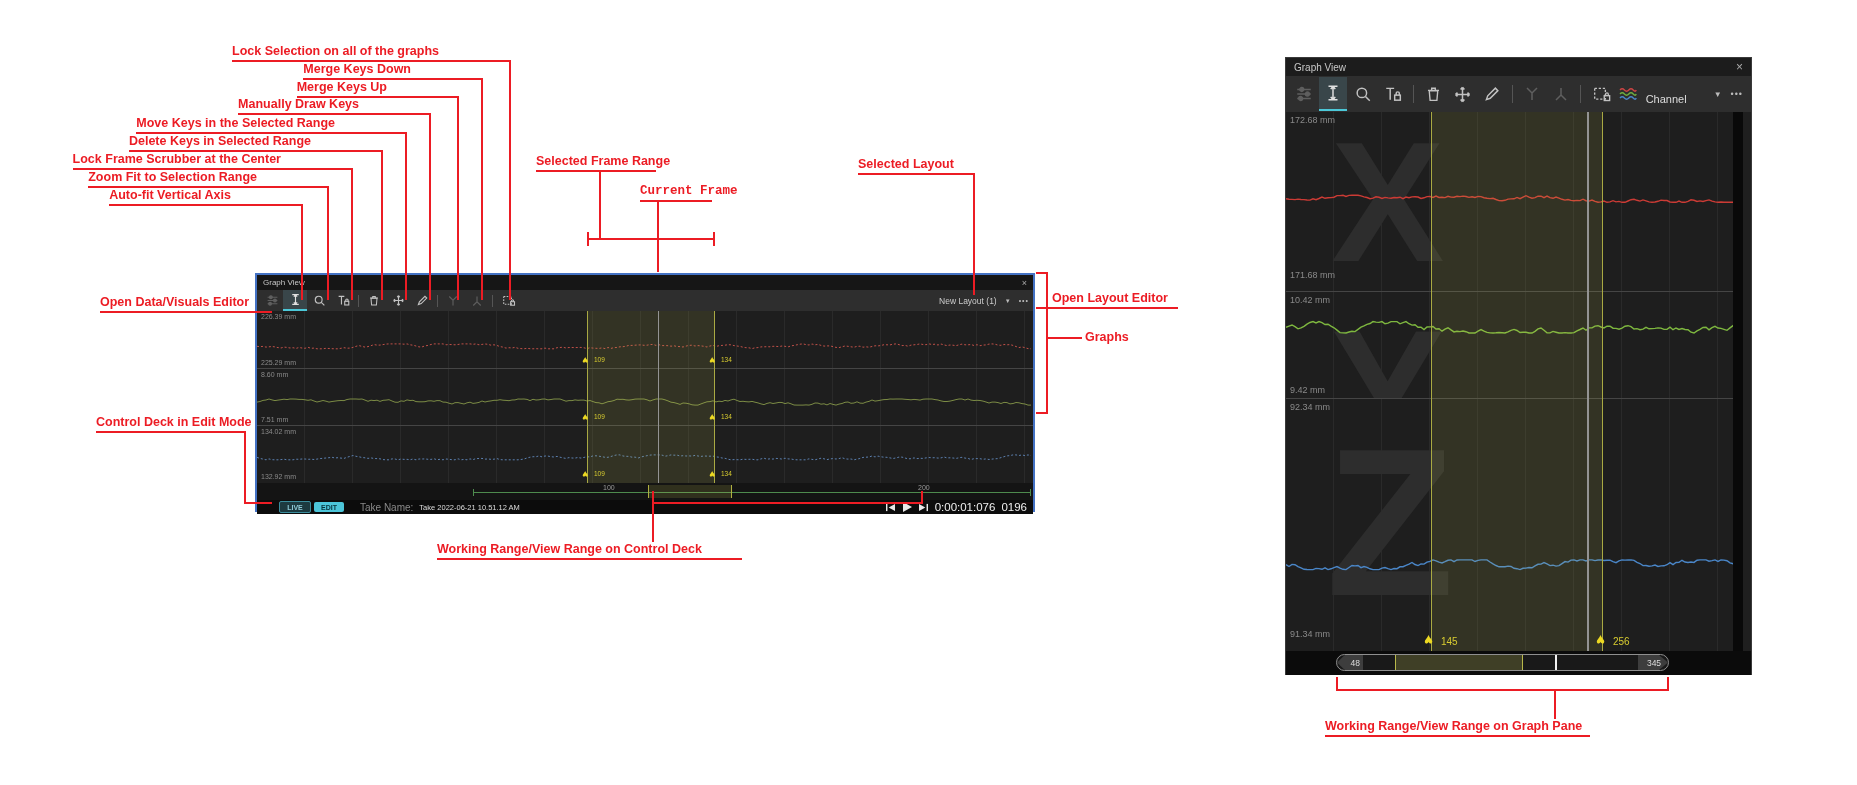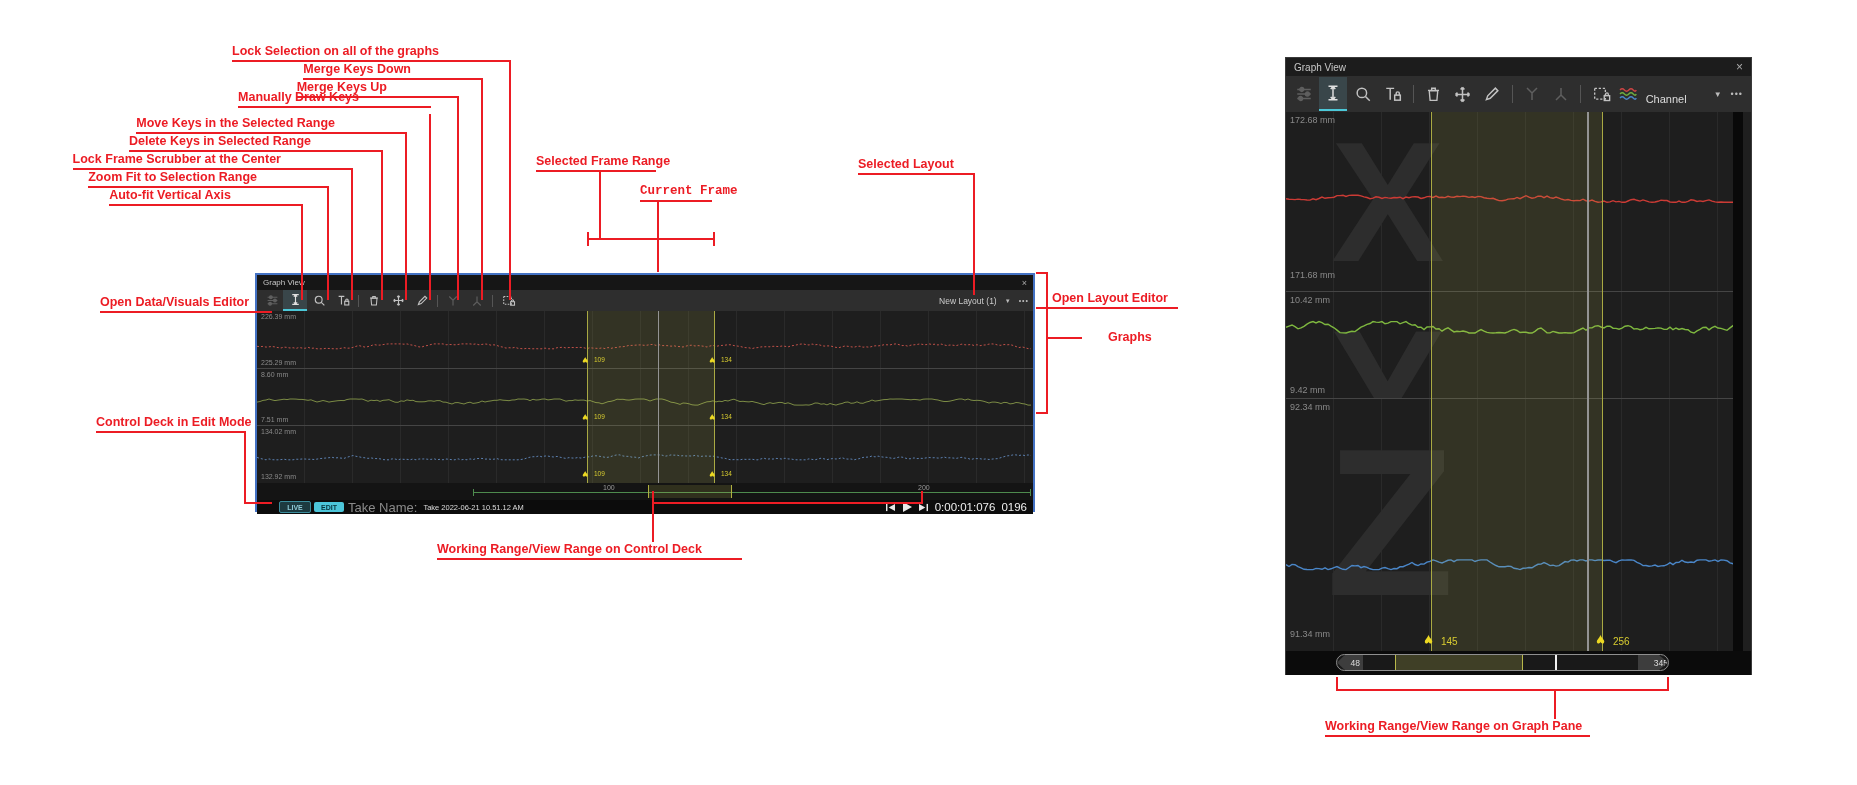--- a/index.html
+++ b/index.html
@@ -39,21 +39,21 @@
 <body>
 
 <div class="page">
 
   <div class="ann ul lbl-right" style="right:1346px;top:44px;padding-right:72px;">Lock Selection on all of the graphs</div>
   <div class="rl" style="left:509px;top:60px;width:2px;height:240px;"></div>
   <div class="ann ul lbl-right" style="right:1374px;top:62px;padding-right:72px;">Merge Keys Down</div>
   <div class="rl" style="left:481px;top:78px;width:2px;height:222px;"></div>
   <div class="ann ul lbl-right" style="right:1398px;top:80px;padding-right:72px;">Merge Keys Up</div>
   <div class="rl" style="left:457px;top:96px;width:2px;height:204px;"></div>
-  <div class="ann ul lbl-right" style="right:1426px;top:90px;padding-right:72px;">Manually Draw Keys</div>
+  <div class="ann ul lbl-right" style="right:1426px;top:97px;padding-right:72px;">Manually Draw Keys</div>
   <div class="rl" style="left:429px;top:114px;width:2px;height:186px;"></div>
   <div class="ann ul lbl-right" style="right:1450px;top:116px;padding-right:72px;">Move Keys in the Selected Range</div>
   <div class="rl" style="left:405px;top:132px;width:2px;height:168px;"></div>
   <div class="ann ul lbl-right" style="right:1474px;top:134px;padding-right:72px;">Delete Keys in Selected Range</div>
   <div class="rl" style="left:381px;top:150px;width:2px;height:150px;"></div>
   <div class="ann ul lbl-right" style="right:1504px;top:152px;padding-right:72px;">Lock Frame Scrubber at the Center</div>
   <div class="rl" style="left:351px;top:168px;width:2px;height:132px;"></div>
   <div class="ann ul lbl-right" style="right:1528px;top:170px;padding-right:72px;">Zoom Fit to Selection Range</div>
   <div class="rl" style="left:327px;top:186px;width:2px;height:114px;"></div>
   <div class="ann ul lbl-right" style="right:1554px;top:188px;padding-right:72px;">Auto-fit Vertical Axis</div>
@@ -71,21 +71,21 @@
   <div class="ann" style="left:640px;top:184px;font-family:Liberation Mono, monospace;">Current Frame</div>
   <div class="rl" style="left:640px;top:200px;width:72px;height:2px;"></div>
   <div class="rl" style="left:657px;top:200px;width:2px;height:72px;"></div>
 
   <div class="ann" style="left:858px;top:157px;">Selected Layout</div>
   <div class="rl" style="left:858px;top:173px;width:117px;height:2px;"></div>
   <div class="rl" style="left:973px;top:173px;width:2px;height:122px;"></div>
 
   <div class="ann" style="left:1052px;top:291px;">Open Layout Editor</div>
   <div class="rl" style="left:1036px;top:307px;width:142px;height:2px;"></div>
-  <div class="ann" style="left:1108px;top:330px;">Graphs</div>
+  <div class="ann" style="left:1085px;top:330px;">Graphs</div>
   <div class="rl" style="left:1046px;top:272px;width:2px;height:142px;"></div>
   <div class="rl" style="left:1036px;top:272px;width:10px;height:2px;"></div>
   <div class="rl" style="left:1036px;top:412px;width:12px;height:2px;"></div>
   <div class="rl" style="left:1046px;top:337px;width:36px;height:2px;"></div>
 
   <div class="ann" style="left:96px;top:415px;">Control Deck in Edit Mode</div>
   <div class="rl" style="left:96px;top:431px;width:150px;height:2px;"></div>
   <div class="rl" style="left:244px;top:431px;width:2px;height:73px;"></div>
   <div class="rl" style="left:244px;top:502px;width:28px;height:2px;"></div>
 
@@ -221,21 +221,21 @@
       <div style="position:absolute;left:216px;top:6px;width:1px;height:7px;background:#4e8b4e;"></div>
       <div style="position:absolute;left:773px;top:6px;width:1px;height:7px;background:#4e8b4e;"></div>
       <span style="position:absolute;left:346px;top:1px;font-size:7px;color:#999;">100</span>
       <span style="position:absolute;left:661px;top:1px;font-size:7px;color:#999;">200</span>
       <div style="position:absolute;left:391px;top:2px;width:84px;height:13px;background:rgba(200,200,80,0.16);border-left:1px solid #b0b040;border-right:1px solid #b0b040;box-sizing:border-box;"></div>
     </div>
 
     <div style="position:relative;height:14px;background:#0c0c0c;display:flex;align-items:center;">
       <span class="cdbtn" style="margin-left:22px;width:30px;height:10px;font-size:7px;background:#1d3a40;border:1px solid #3a8c9c;color:#8fc9d6;">LIVE</span>
       <span class="cdbtn" style="margin-left:3px;width:30px;height:10px;font-size:7px;background:#4cc5d9;color:#06333c;">EDIT</span>
-      <span style="margin-left:4px;font-size:13px;color:#8a8a8a;">Take Name:</span>
+      <span style="margin-left:16px;font-size:10px;color:#8a8a8a;">Take Name:</span>
       <span style="margin-left:6px;font-size:7.5px;color:#dddddd;">Take 2022-06-21 10.51.12 AM</span>
       <span style="margin-left:auto;display:flex;align-items:center;gap:6px;margin-right:6px;">
         <svg width="11" height="9" viewBox="0 0 12 10" fill="#e8e8e8">
             <rect x="1" y="1" width="1.6" height="8"></rect>
             <path d="M11 1v8L4 5z"></path>
           </svg>
         <svg width="10" height="10" viewBox="0 0 10 10" fill="#e8e8e8">
             <path d="M1 0l9 5-9 5z"></path>
           </svg>
         <svg width="11" height="9" viewBox="0 0 12 10" fill="#e8e8e8">
@@ -363,20 +363,20 @@
       <div style="position:absolute;right:0;top:0;width:10px;height:539px;background:#090909;"></div>
     </div>
 
     <div style="position:relative;height:24px;background:#0b0b0b;">
       <div style="position:absolute;left:50px;top:3px;width:333px;height:17px;border:1.5px solid #8f8f8f;border-radius:9px;background:#191919;box-sizing:border-box;overflow:hidden;">
         <div style="position:absolute;left:58px;top:0;width:128px;height:100%;background:rgba(200,200,85,0.22);border-left:1.5px solid #b8b84a;border-right:1.5px solid #b8b84a;box-sizing:border-box;"></div>
         <div style="position:absolute;left:218px;top:0;width:2px;height:100%;background:#f2f2f2;"></div>
         <div class="capL" style="position:absolute;left:0;top:0;width:26px;height:100%;background:#3d3d3d;display:flex;align-items:center;justify-content:flex-end;padding-right:3px;box-sizing:border-box;">
           <span style="font-size:8.5px;color:#dddddd;">48</span>
         </div>
-        <div class="capR" style="position:absolute;right:0;top:0;width:30px;height:100%;background:#3d3d3d;display:flex;align-items:center;justify-content:flex-end;padding-left:2px;box-sizing:border-box;">
+        <div class="capR" style="position:absolute;right:0;top:0;width:30px;height:100%;background:#3d3d3d;display:flex;align-items:center;justify-content:center;padding-left:2px;box-sizing:border-box;">
           <span style="font-size:8.5px;color:#dddddd;">345</span>
         </div>
       </div>
     </div>
   </div>
 
 </div>
 
 </body></html>

